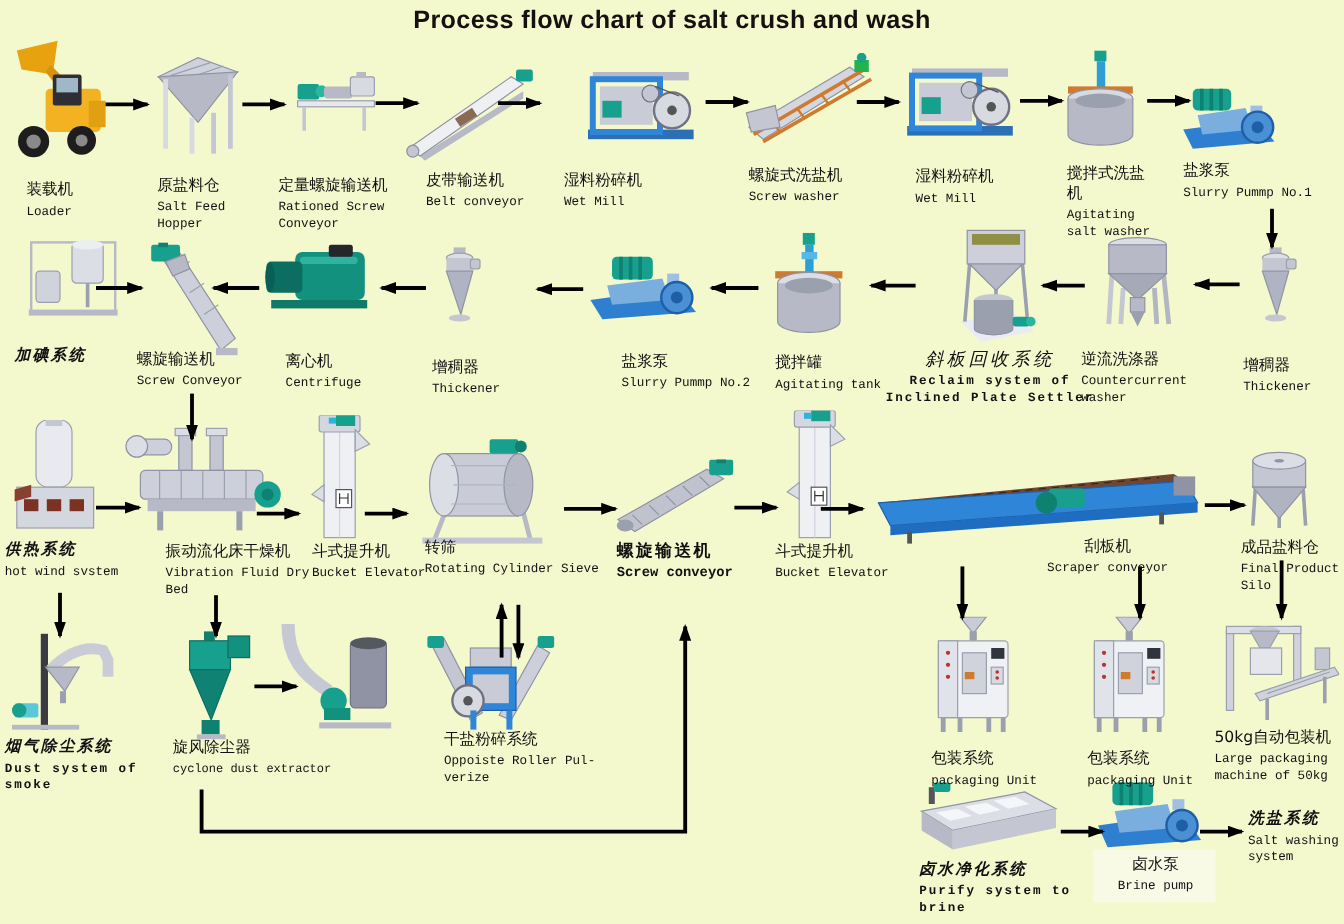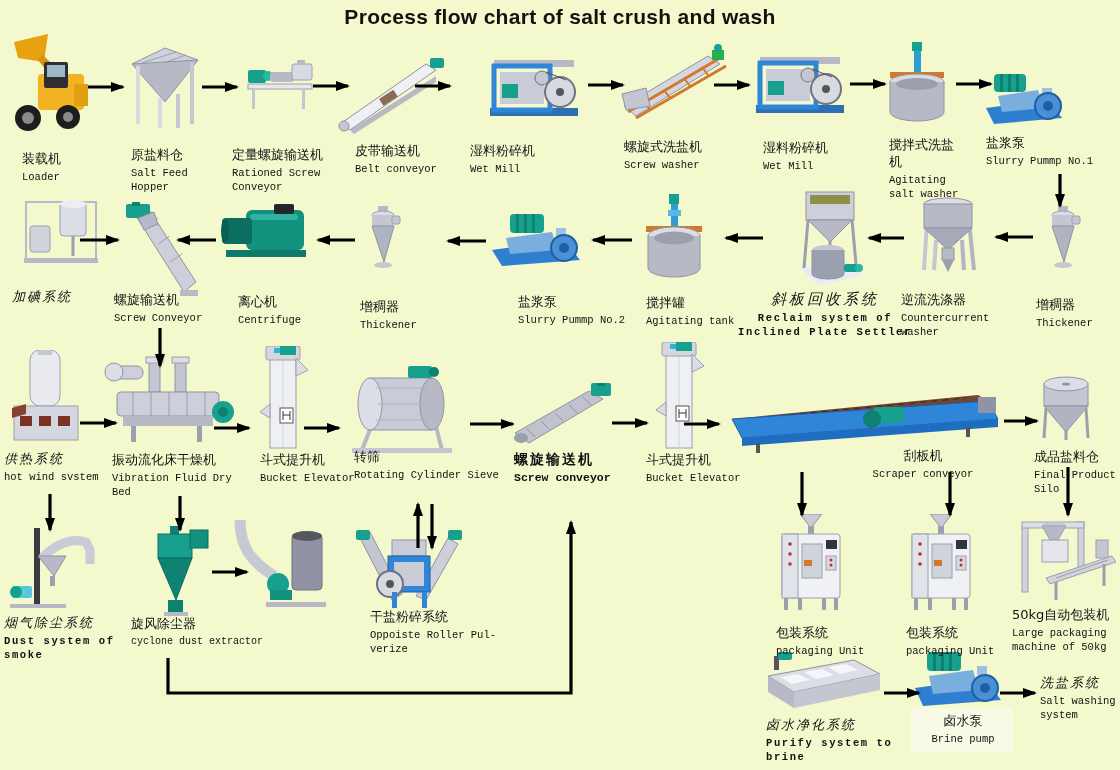--- a/index.html
+++ b/index.html
@@ -5,21 +5,21 @@
   html,body{margin:0;padding:0;background:#ffffff;}
   .canvas{position:relative;width:1120px;height:770px;background:#f4f8cd;overflow:hidden;
           font-family:"Liberation Sans","DejaVu Sans",sans-serif;color:#111;}
   .title{position:absolute;left:0;top:5px;width:100%;text-align:center;
          font-size:21px;font-weight:bold;color:#171010;letter-spacing:.3px;}
   .icon{position:absolute;}
   .lbl{position:absolute;}
   .lbl .cn{display:block;font-size:13px;line-height:17px;font-family:"DejaVu Sans",sans-serif;}
   .lbl .en{display:block;font-size:10.5px;line-height:14px;margin-top:3px;
            font-family:"Liberation Mono","DejaVu Sans Mono",monospace;}
-  .kai .cn{font-style:italic;font-weight:400;letter-spacing:2px;}
+  .kai .cn{font-style:italic;font-weight:700;letter-spacing:2px;}
   .sp .en{font-weight:bold;letter-spacing:1.6px;}
   .nowrap .en{white-space:nowrap;}
   .bold .cn{font-weight:bold;font-size:14px;letter-spacing:2px;}
   .bold .en{font-weight:bold;font-size:11.5px;}
   .big-cn .cn{font-size:15px;letter-spacing:3px;font-weight:400;}
   .center{text-align:center;}
   .small .en{font-size:10px;}
   .arrows{position:absolute;left:0;top:0;pointer-events:none;}
   .brine-box{position:absolute;left:911px;top:708px;width:102px;height:44px;background:#f8fae6;}
 </style>
@@ -565,21 +565,21 @@
   </div>
   <div class="lbl nowrap" style="left:1036px;top:296px;width:75px">
     <span class="cn">增稠器</span>
     <span class="en">Thickener</span>
   </div>
 
   <div class="lbl kai nowrap" style="left:4px;top:450px;width:120px">
     <span class="cn">供热系统</span>
     <span class="en">hot wind svstem</span>
   </div>
-  <div class="lbl" style="left:112px;top:451px;width:128px">
+  <div class="lbl" style="left:138px;top:451px;width:128px">
     <span class="cn">振动流化床干燥机</span>
     <span class="en">Vibration Fluid Dry Bed</span>
   </div>
   <div class="lbl nowrap" style="left:260px;top:451px;width:100px">
     <span class="cn">斗式提升机</span>
     <span class="en">Bucket Elevator</span>
   </div>
   <div class="lbl nowrap" style="left:354px;top:448px;width:155px">
     <span class="cn">转筛</span>
     <span class="en">Rotating Cylinder Sieve</span>
@@ -598,21 +598,21 @@
   </div>
   <div class="lbl" style="left:1034px;top:448px;width:90px">
     <span class="cn">成品盐料仓</span>
     <span class="en">Final Product Silo</span>
   </div>
 
   <div class="lbl kai sp" style="left:4px;top:614px;width:130px">
     <span class="cn">烟气除尘系统</span>
     <span class="en">Dust system of smoke</span>
   </div>
-  <div class="lbl nowrap small" style="left:131px;top:615px;width:140px">
+  <div class="lbl nowrap small" style="left:144px;top:615px;width:140px">
     <span class="cn">旋风除尘器</span>
     <span class="en">cyclone dust extractor</span>
   </div>
   <div class="lbl" style="left:370px;top:608px;width:128px">
     <span class="cn">干盐粉碎系统</span>
     <span class="en">Oppoiste Roller Pul-verize</span>
   </div>
   <div class="lbl nowrap" style="left:776px;top:624px;width:115px">
     <span class="cn">包装系统</span>
     <span class="en">packaging  Unit</span>

